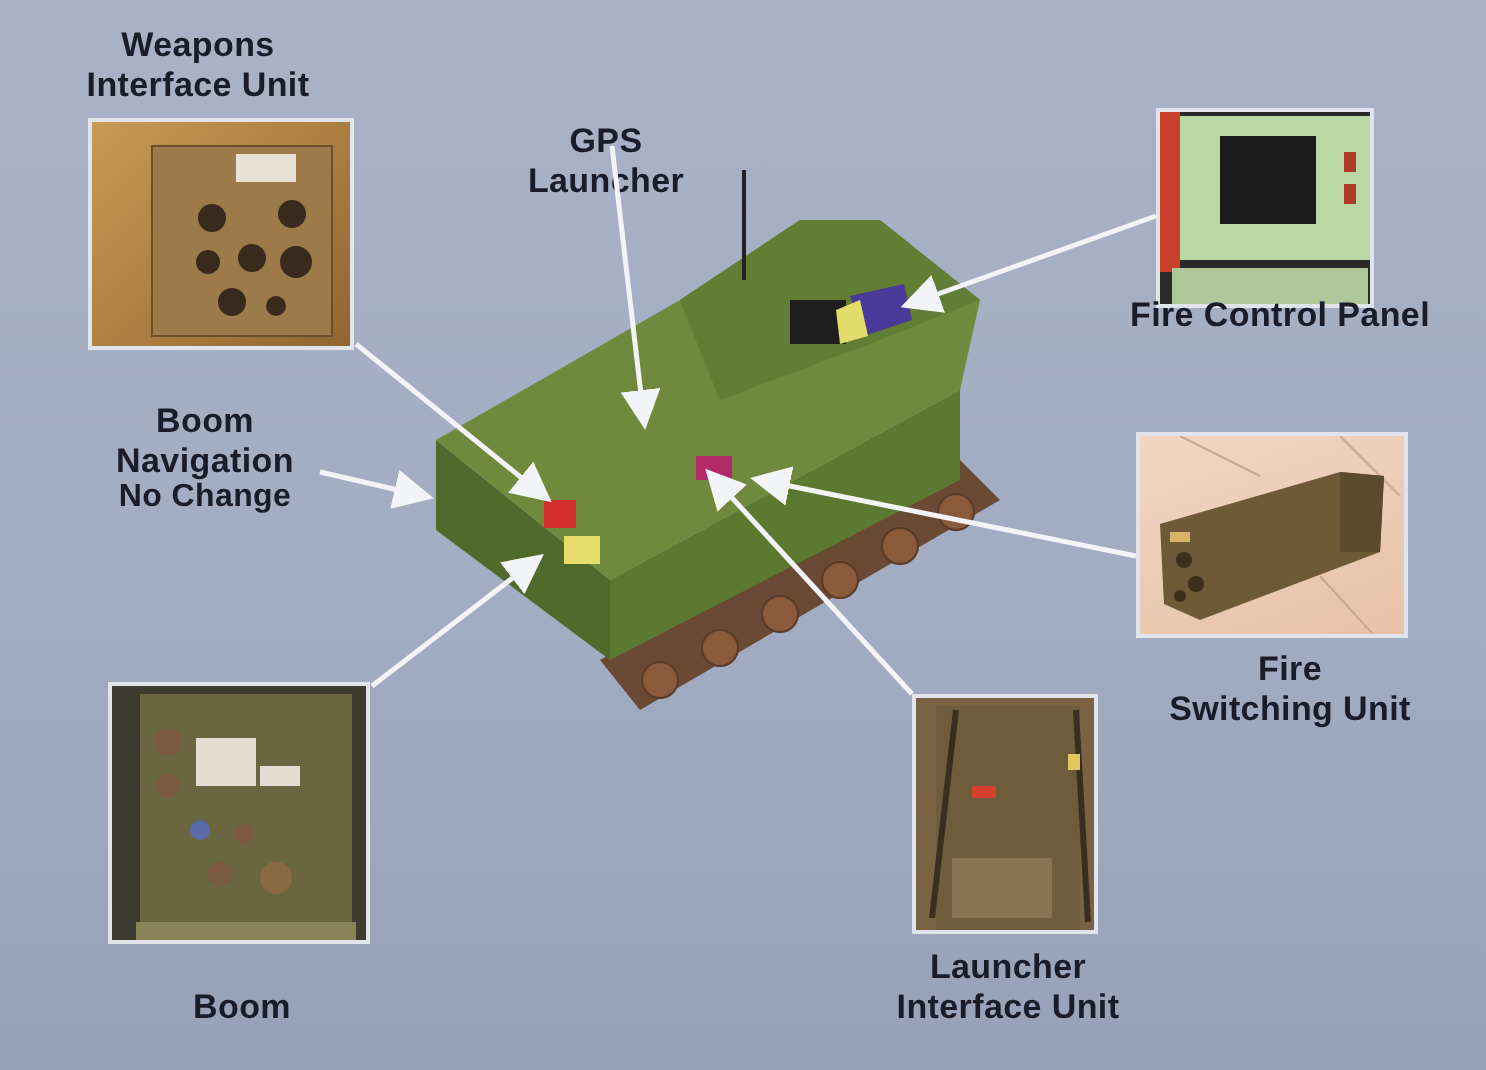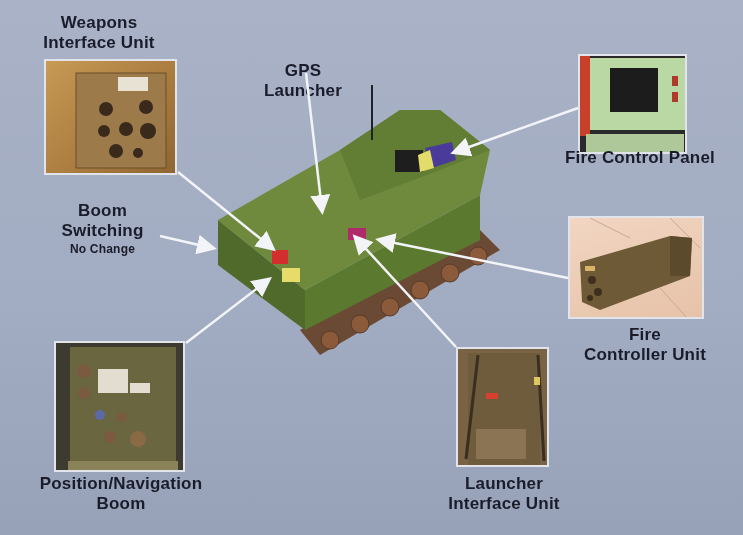--- a/index.html
+++ b/index.html
@@ -5,21 +5,21 @@
   html, body { margin:0; padding:0; }
   body {
     width:743px; height:535px; overflow:hidden; position:relative;
     background: linear-gradient(180deg, #a9b2c6 0%, #a2acc2 55%, #97a2b9 100%);
     font-family: "Liberation Sans", sans-serif;
   }
   .label {
     position:absolute; color:#1a1c2a; font-weight:bold; text-align:center;
     font-size:17px; line-height:20px; letter-spacing:0.2px;
   }
-  .label .sub { font-size:12px; display:block; line-height:16px; }
+  .label .sub { font-size:16px; display:block; line-height:16px; }
   .photo {
     position:absolute; border:2px solid #e2e4ec; box-sizing:border-box; overflow:hidden;
   }
   svg.overlay { position:absolute; left:0; top:0; }
 </style>
 </head>
 <body>
 
 <div class="label" style="left:24px; top:13px; width:150px;">
   <span>Weapons</span><br>
@@ -51,58 +51,58 @@
     <rect x="30" y="12" width="48" height="44" fill="#1c1c1c"></rect>
     <rect x="92" y="20" width="6" height="10" fill="#b03a2a"></rect>
       <rect x="92" y="36" width="6" height="10" fill="#b03a2a"></rect>
     <rect x="6" y="78" width="98" height="20" fill="#aec89a"></rect>
   </svg>
 </div>
 <div class="label" style="left:545px; top:148px; width:190px;">Fire Control Panel</div>
 
 <div class="label" style="left:40px; top:201px; width:125px;">
   <span>Boom</span><br>
-  <span>Switching</span>
+  <span>Navigation</span>
   <span class="sub">No Change</span>
 </div>
 
 <div class="photo" style="left:568px; top:216px; width:136px; height:103px; background:linear-gradient(160deg,#f2d6c2,#e6c2a8);">
   <svg width="136" height="103">
     <line x1="20" y1="0" x2="60" y2="20" stroke="#c9a890"></line>
       <line x1="100" y1="0" x2="130" y2="30" stroke="#c9a890"></line>
     <line x1="90" y1="70" x2="120" y2="103" stroke="#c9a890"></line>
     <polygon points="10,44 100,18 122,20 120,58 30,92 12,84" fill="#6e5a36"></polygon>
     <polygon points="100,18 122,20 120,58 100,58" fill="#5c4a2c"></polygon>
     <circle cx="22" cy="62" r="4" fill="#3d2f1c"></circle>
       <circle cx="28" cy="74" r="4" fill="#3d2f1c"></circle>
       <circle cx="20" cy="80" r="3" fill="#3d2f1c"></circle>
     <rect x="15" y="48" width="10" height="5" fill="#d8b46a"></rect>
   </svg>
 </div>
 <div class="label" style="left:570px; top:325px; width:150px;">
   <span>Fire</span><br>
-  <span>Controller Unit</span>
+  <span>Switching Unit</span>
 </div>
 
 <div class="photo" style="left:54px; top:341px; width:131px; height:131px; background:#3d3a30;">
   <svg width="131" height="131">
     <rect x="14" y="4" width="106" height="118" fill="#6a6640"></rect>
     <rect x="42" y="26" width="30" height="24" fill="#e2ddd0"></rect>
       <rect x="74" y="40" width="20" height="10" fill="#e2ddd0"></rect>
     <circle cx="28" cy="28" r="7" fill="#7a5a40"></circle>
       <circle cx="28" cy="50" r="6" fill="#7a5a40"></circle>
     <circle cx="44" cy="72" r="5" fill="#5a6aa8"></circle>
       <circle cx="66" cy="74" r="5" fill="#7a5a40"></circle>
     <circle cx="54" cy="94" r="6" fill="#7a5a40"></circle>
       <circle cx="82" cy="96" r="8" fill="#8a6a44"></circle>
     <rect x="12" y="118" width="110" height="10" fill="#8a8258"></rect>
   </svg>
 </div>
 <div class="label" style="left:16px; top:474px; width:210px;">
-  <span>Position/Navigation</span><br>
+  <br>
   <span>Boom</span>
 </div>
 
 <div class="photo" style="left:456px; top:347px; width:93px; height:120px; background:#7a6244;">
   <svg width="93" height="120">
     <rect x="10" y="4" width="72" height="112" fill="#6e5c3c"></rect>
     <line x1="20" y1="6" x2="8" y2="110" stroke="#3a2e1e" stroke-width="3"></line>
     <line x1="80" y1="6" x2="86" y2="112" stroke="#3a2e1e" stroke-width="3"></line>
     <rect x="28" y="44" width="12" height="6" fill="#d6402e"></rect>
     <rect x="18" y="80" width="50" height="30" fill="#8a7454"></rect>

